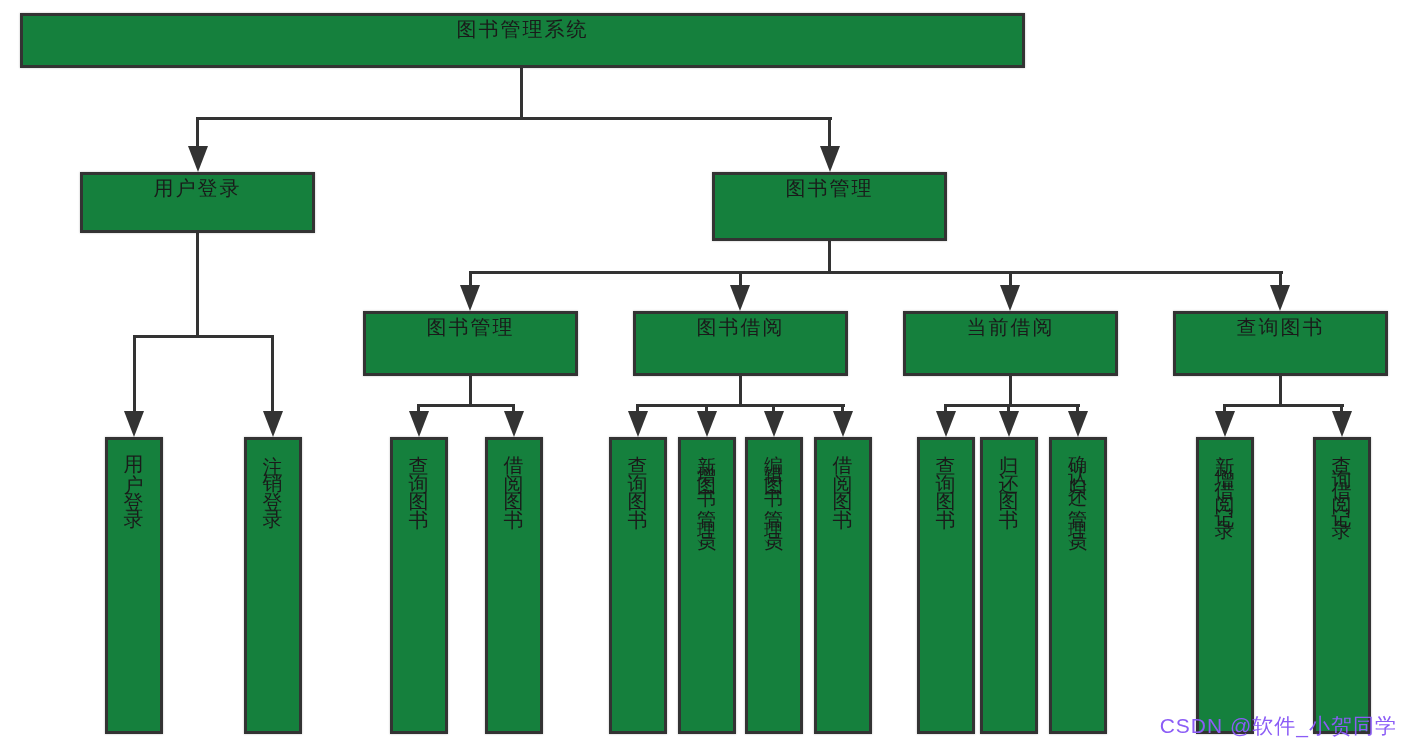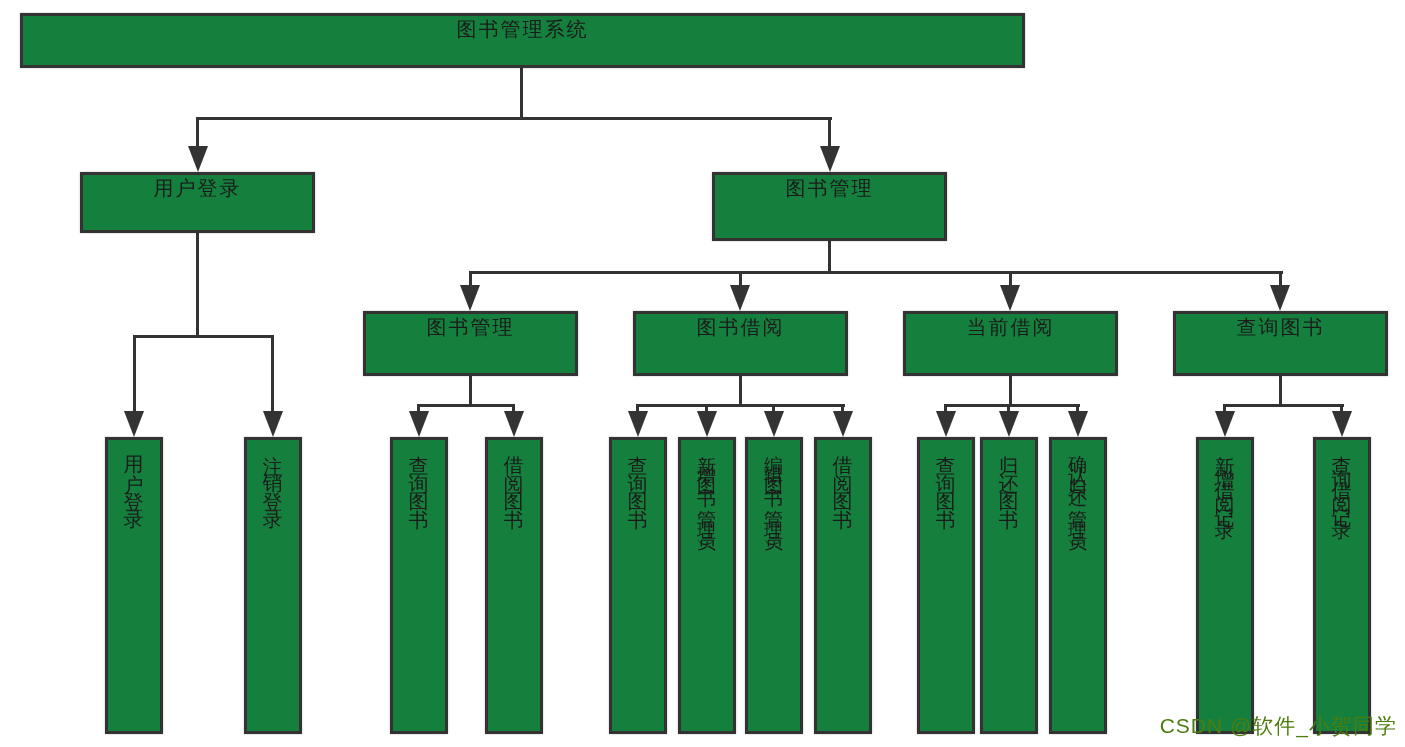--- a/index.html
+++ b/index.html
@@ -48,21 +48,21 @@
     width: 0; height: 0;
     border-left: 10px solid transparent;
     border-right: 10px solid transparent;
     border-top: 26px solid #333333;
     z-index: 1;
   }
   .watermark {
     position: absolute;
     font-size: 21px;
     letter-spacing: 1px;
-    color: #4d7c0f;
+    color: #8b5cf6;
     white-space: nowrap;
     z-index: 10;
   }
 </style>
 </head>
 <body>
 
 <div id="canvas">
 
   <div class="box" style="left:20px; top:13px; width:1005px; height:55px;">

